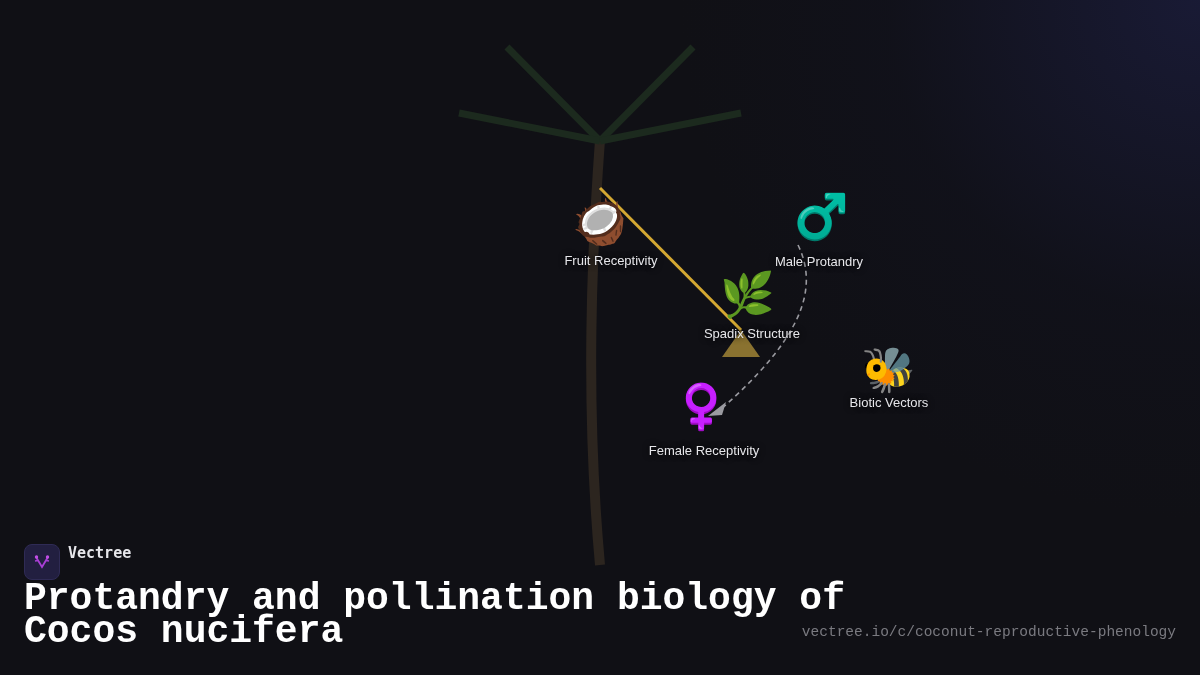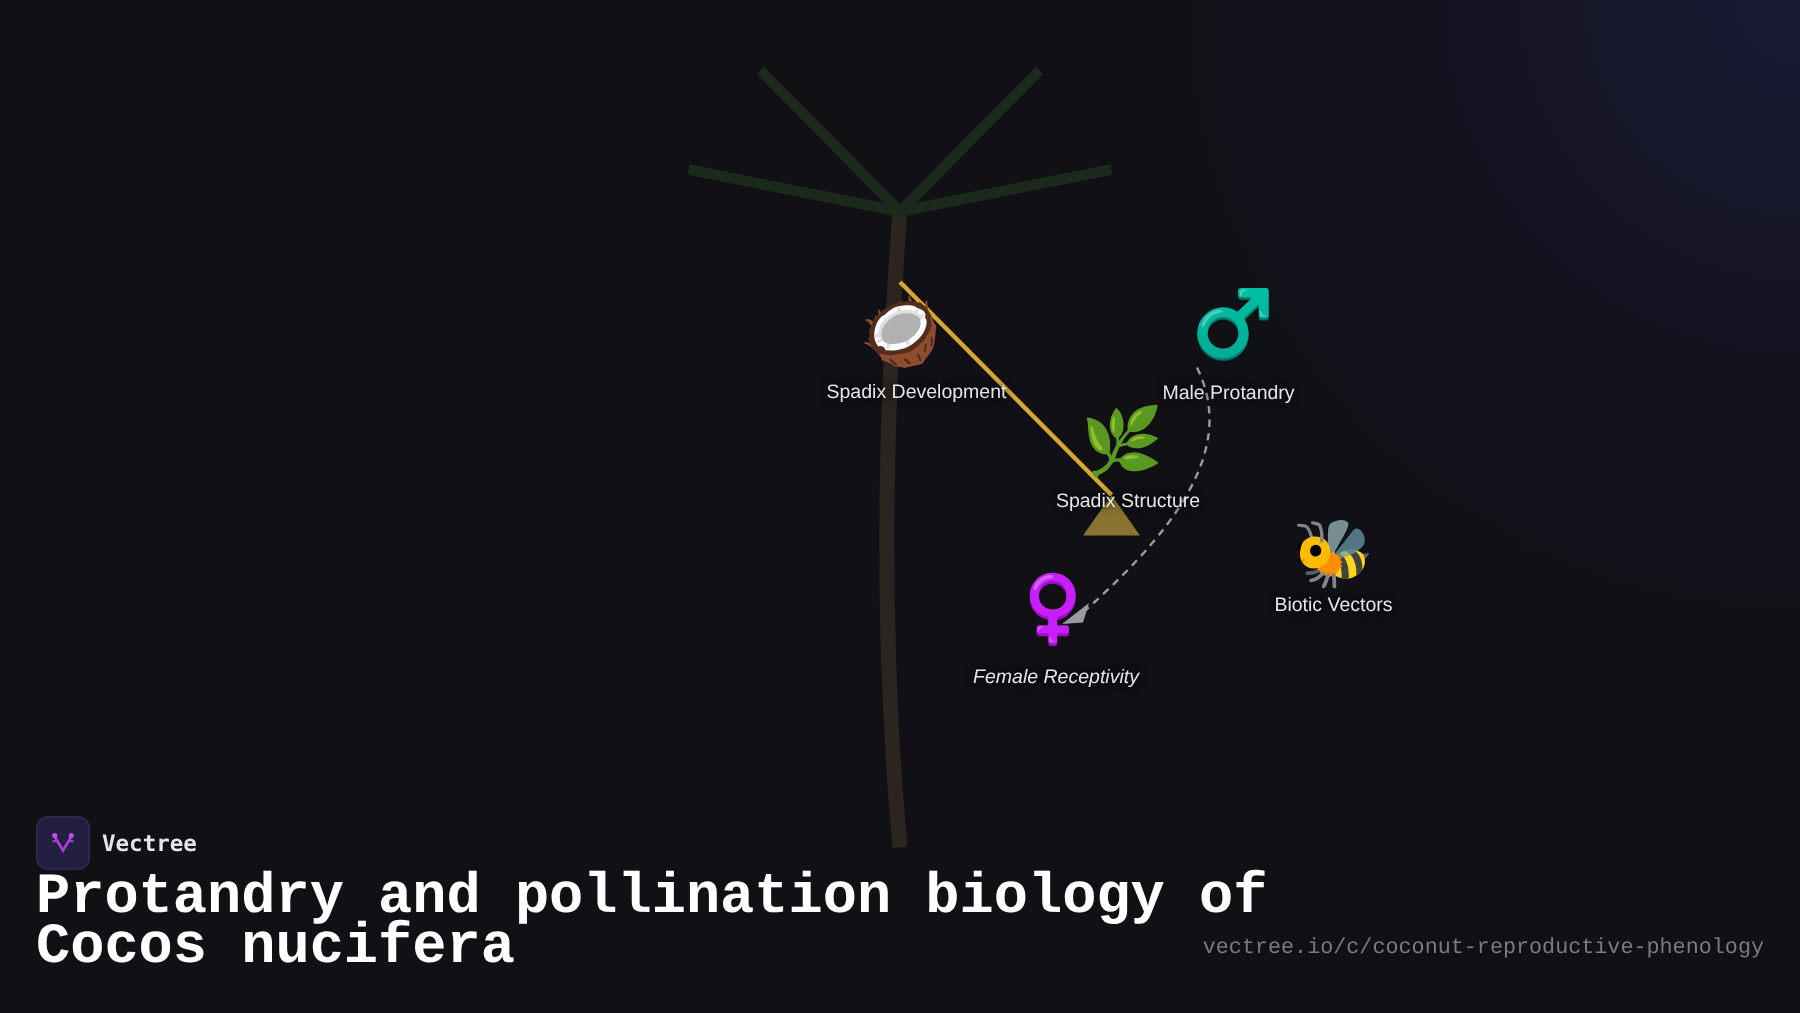--- a/index.html
+++ b/index.html
@@ -13,21 +13,21 @@
     background:
       radial-gradient(ellipse 520px 520px at 1200px 0px, rgba(30,32,70,0.65), rgba(20,22,45,0.2) 60%, rgba(16,16,21,0) 100%);
   }
   svg.scene { position:absolute; left:0; top:0; }
   .node { position:absolute; text-align:center; transform:translateX(-50%); }
   .node .emoji { font-size:44px; line-height:50px; display:block; }
   .node .label {
     display:block; color:#e6e6ea; font-size:13px; margin-top:6px; white-space:nowrap;
     text-shadow:0 0 6px #000;
   }
-  .brand { position:absolute; left:24px; top:544px; display:flex; align-items:center; gap:8px; }
+  .brand { position:absolute; left:24px; top:544px; display:flex; gap:8px; }
   .brand-logo {
     width:34px; height:34px; border-radius:8px; background:#221f40;
     border:1px solid #2f2b55; display:flex; align-items:center; justify-content:center;
   }
   .brand-name { color:#e6e6ea; font-family:"DejaVu Sans Mono", monospace; font-weight:bold; font-size:15px; }
   .title {
     position:absolute; left:24px; top:582px; color:#ffffff;
     font-family:"Liberation Mono", monospace; font-weight:bold; font-size:38px; line-height:33px;
     letter-spacing:0px;
   }
@@ -55,41 +55,41 @@
   <line x1="600" y1="188" x2="741" y2="330" stroke="#d4a832" stroke-width="3"></line>
 
   <polygon points="741,330 722,357 760,357" fill="#8a7230"></polygon>
 
   <path d="M798 245 C 820 290, 800 340, 720 410" stroke="#9a9aa0" stroke-width="1.6" stroke-dasharray="5,4" fill="none"></path>
   <polygon points="708,416 726,402 722,415" fill="#9a9aa0"></polygon>
 </svg>
 
 <div class="node" style="left:600px; top:197px;">
   <span class="emoji">🥥</span>
-  <span class="label" style="margin-left:22px;">Spadix Development</span>
+  <span class="label" style="margin-left:22px;">Fruit Receptivity</span>
 </div>
 
 <div class="node" style="left:822px; top:192px;">
   <span class="emoji" style="color:#1ab3a0;">♂️</span>
   <span class="label" style="margin-left:-6px; margin-top:12px;">Male Protandry</span>
 </div>
 
 <div class="node" style="left:748px; top:270px;">
   <span class="emoji">🌿</span>
   <span class="label" style="margin-left:8px; ">Spadix Structure</span>
 </div>
 
 <div class="node" style="left:889px; top:345px;">
   <span class="emoji">🐝</span>
   <span class="label" style="margin-top:0;">Biotic Vectors</span>
 </div>
 
 <div class="node" style="left:702px; top:382px;">
   <span class="emoji" style="color:#c02ee0;">♀️</span>
-  <span class="label" style="margin-left:4px; margin-top:11px;font-style:italic;">Female Receptivity</span>
+  <span class="label" style="margin-left:4px; margin-top:11px;">Female Receptivity</span>
 </div>
 
 <div class="brand">
   <div class="brand-logo">
     <svg width="18" height="18" viewBox="0 0 18 18">
       <path d="M3 4 L9 14 L15 4" stroke="#a93fd6" stroke-width="1.8" fill="none"></path>
       <circle cx="3.5" cy="4" r="1.7" fill="#c24fe6"></circle>
       <circle cx="14.5" cy="4" r="1.7" fill="#c24fe6"></circle>
       <line x1="5" y1="7.5" x2="2" y2="8" stroke="#a93fd6" stroke-width="1.4"></line>
       <line x1="13" y1="7.5" x2="16" y2="8" stroke="#a93fd6" stroke-width="1.4"></line>

